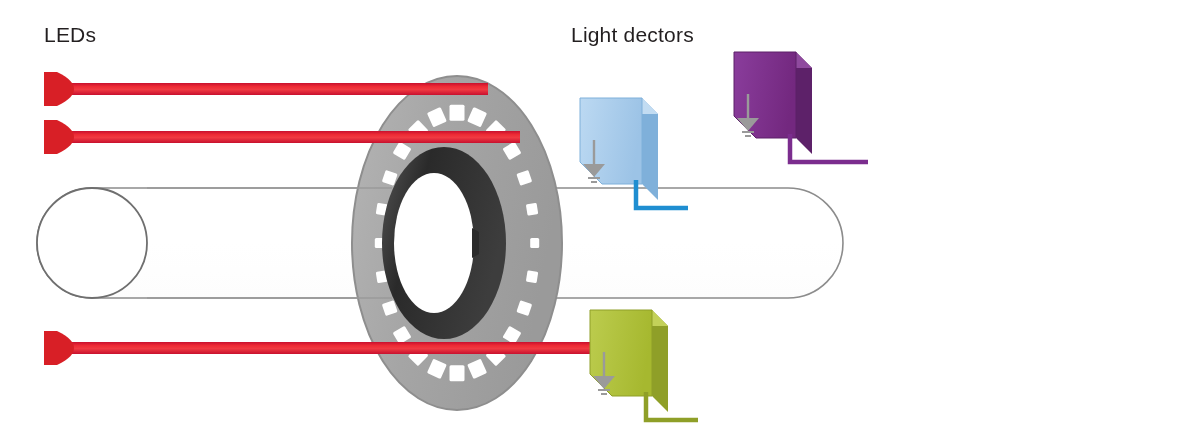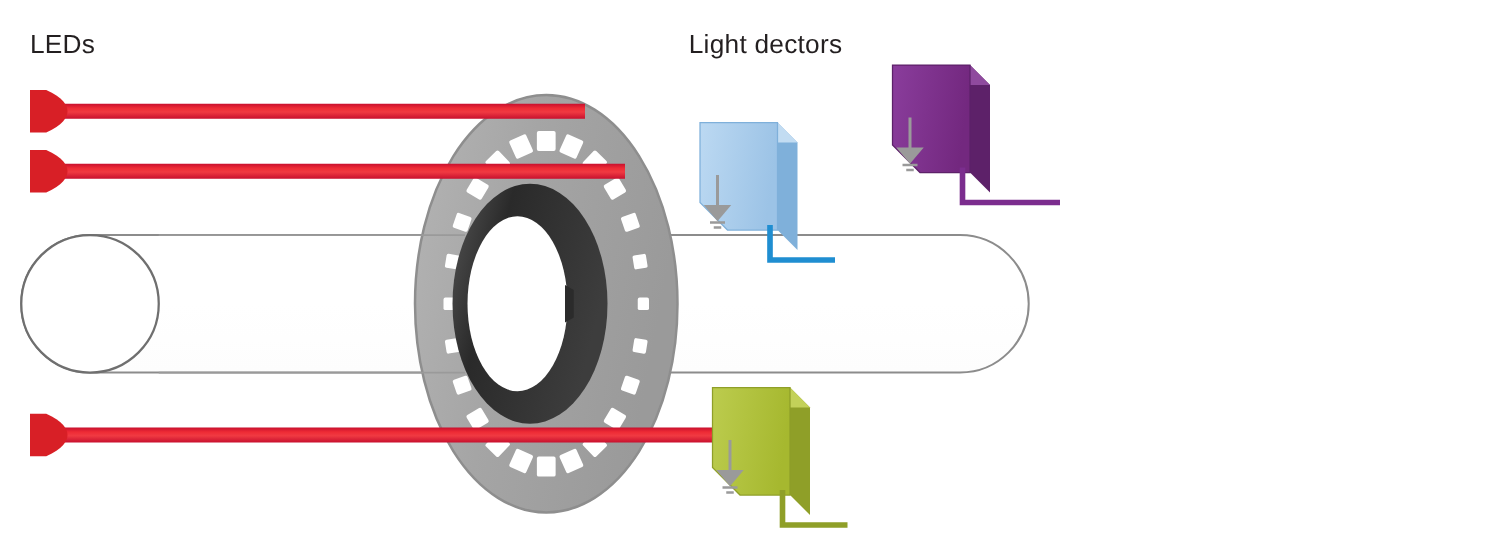--- a/index.html
+++ b/index.html
@@ -10,20 +10,21 @@
   }
   body {
     font-family: "Liberation Sans", sans-serif;
   }
   #stage {
     position: relative;
     width: 976px;
     height: 429px;
     background: #ffffff;
     overflow: hidden;
+    margin-left: 20px;
   }
   #diagram {
     position: absolute;
     left: 0;
     top: 0;
   }
   .label-text {
     font-family: "Liberation Sans", sans-serif;
     font-size: 21px;
     fill: #231f20;

